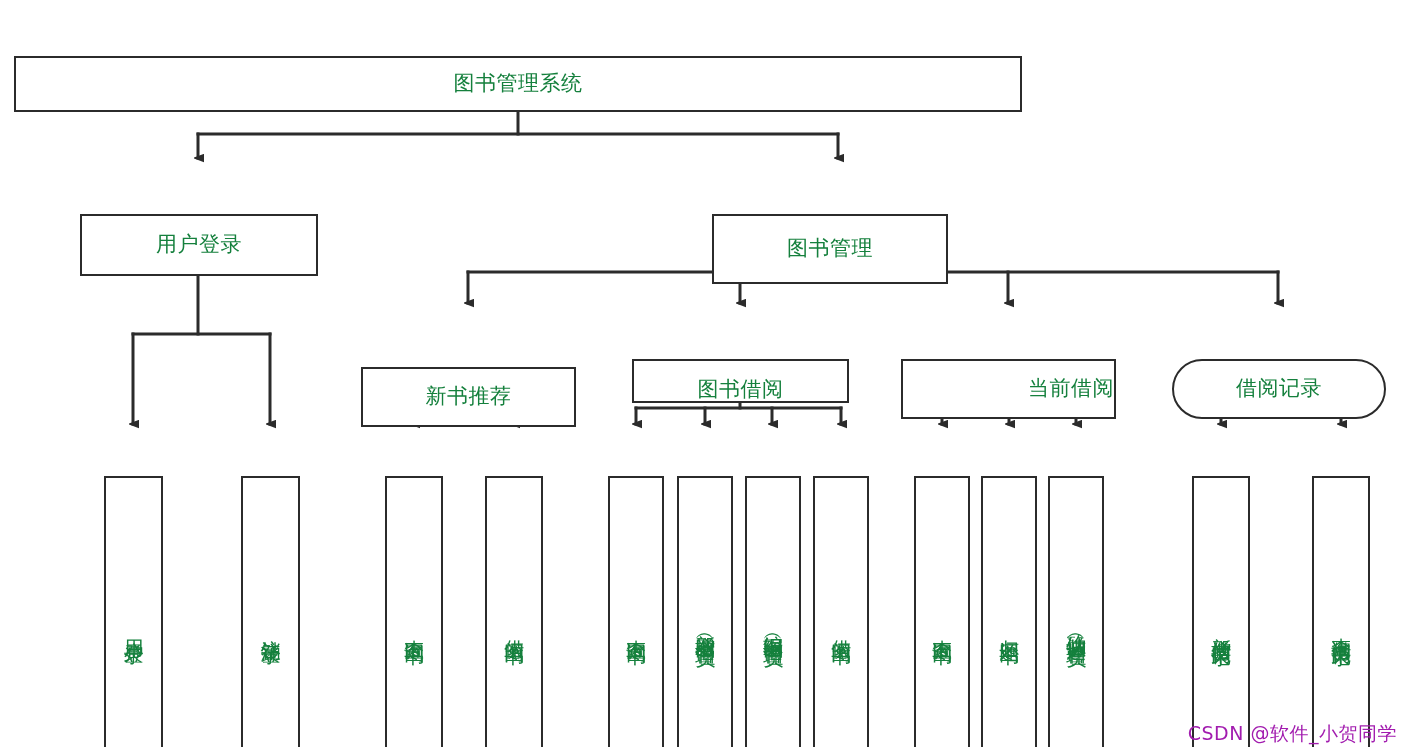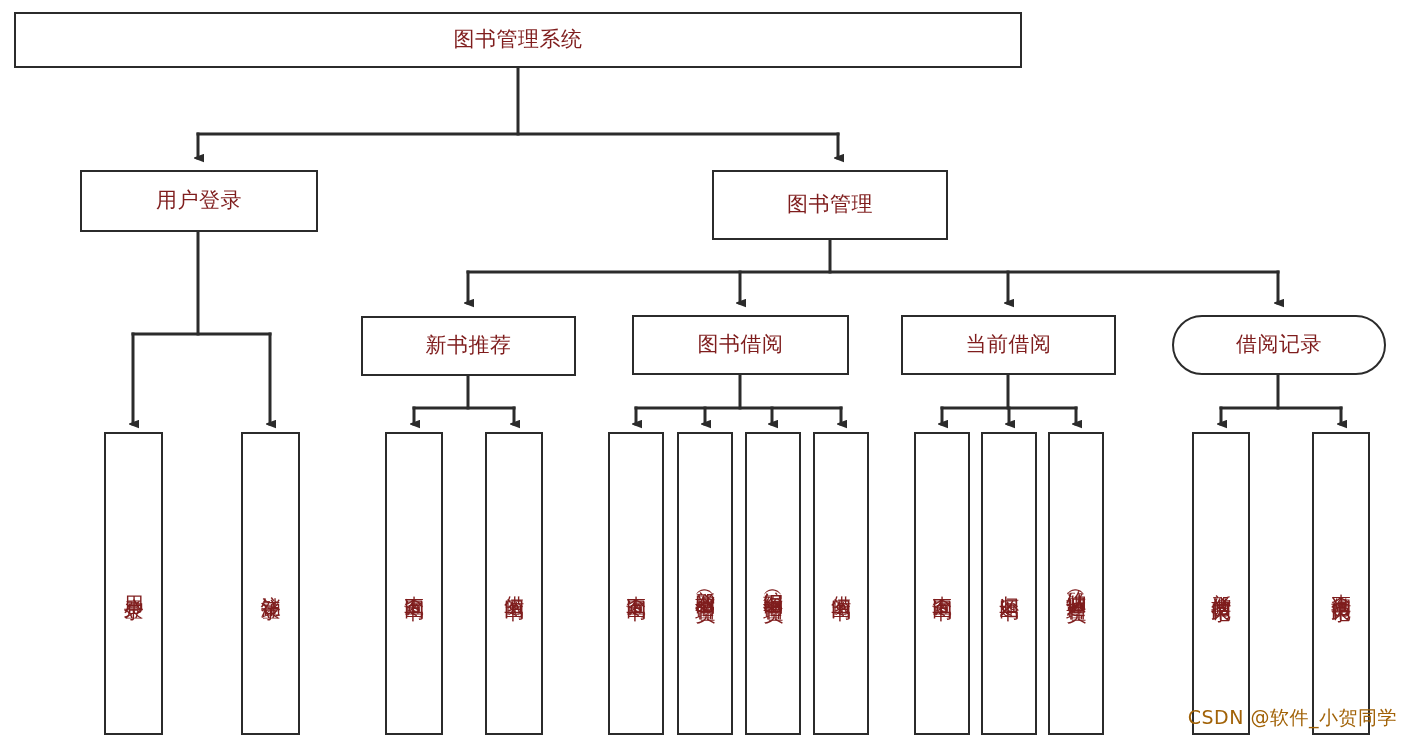--- a/index.html
+++ b/index.html
@@ -15,21 +15,22 @@
     position:absolute;left:0;top:0;width:1405px;height:747px;
   }
   .box{
     position:absolute;
     box-sizing:border-box;
     background:#ffffff;
     border:2px solid #2b2b2b;
     display:flex;
     align-items:center;
     justify-content:center;
-    color:#7f1d1d;
+    color:#15803d;
+    margin-top:44px;
   }
   .box.h{
     
   }
   .box.h .lbl{
     font-size:21px;
     line-height:1.1;
     letter-spacing:0.5px;
     white-space:nowrap;
   }
@@ -48,23 +49,23 @@
     white-space:nowrap;
     text-align:center;
   }
   .title-box .lbl{ font-size:22px; }
   svg#wires{
     position:absolute;left:0;top:0;width:1405px;height:747px;
     pointer-events:none;
   }
   .wm{
     position:absolute;
-    right:8px;bottom:16px;
+    right:8px;bottom:0;
     font-size:19px;
-    color:#a16207;
+    color:#a21caf;
     white-space:nowrap;
     letter-spacing:0.5px;
   }
 </style>
 </head>
 <body>
 
 <div id="diagram">
 
   <svg id="wires" viewBox="0 0 1405 747">
@@ -121,27 +122,27 @@
     <span class="lbl">图书管理系统</span>
   </div>
 
   <div class="box h" style="left:80px;top:170px;width:238px;height:62px;">
     <span class="lbl">用户登录</span>
   </div>
   <div class="box h" style="left:712px;top:170px;width:236px;height:70px;">
     <span class="lbl">图书管理</span>
   </div>
 
-  <div class="box h" style="left:361px;top:316px;width:215px;height:60px;">
+  <div class="box h" style="left:361px;top:323px;width:215px;height:60px;">
     <span class="lbl">新书推荐</span>
   </div>
-  <div class="box h" style="left:632px;top:315px;width:217px;height:60px;">
+  <div class="box h" style="left:632px;top:315px;width:217px;height:44px;align-items:flex-end;">
     <span class="lbl">图书借阅</span>
   </div>
-  <div class="box h" style="left:901px;top:315px;width:215px;height:60px;">
+  <div class="box h" style="left:901px;top:315px;width:215px;height:60px;justify-content:flex-end;">
     <span class="lbl">当前借阅</span>
   </div>
   <div class="box h" style="left:1172px;top:315px;width:214px;height:60px;border-radius:30px;">
     <span class="lbl">借阅记录</span>
   </div>
 
   <div class="box v" style="left:104px;top:432px;width:59px;height:303px;">
     <span class="lbl">用户登录</span>
   </div>
   <div class="box v" style="left:241px;top:432px;width:59px;height:303px;">

